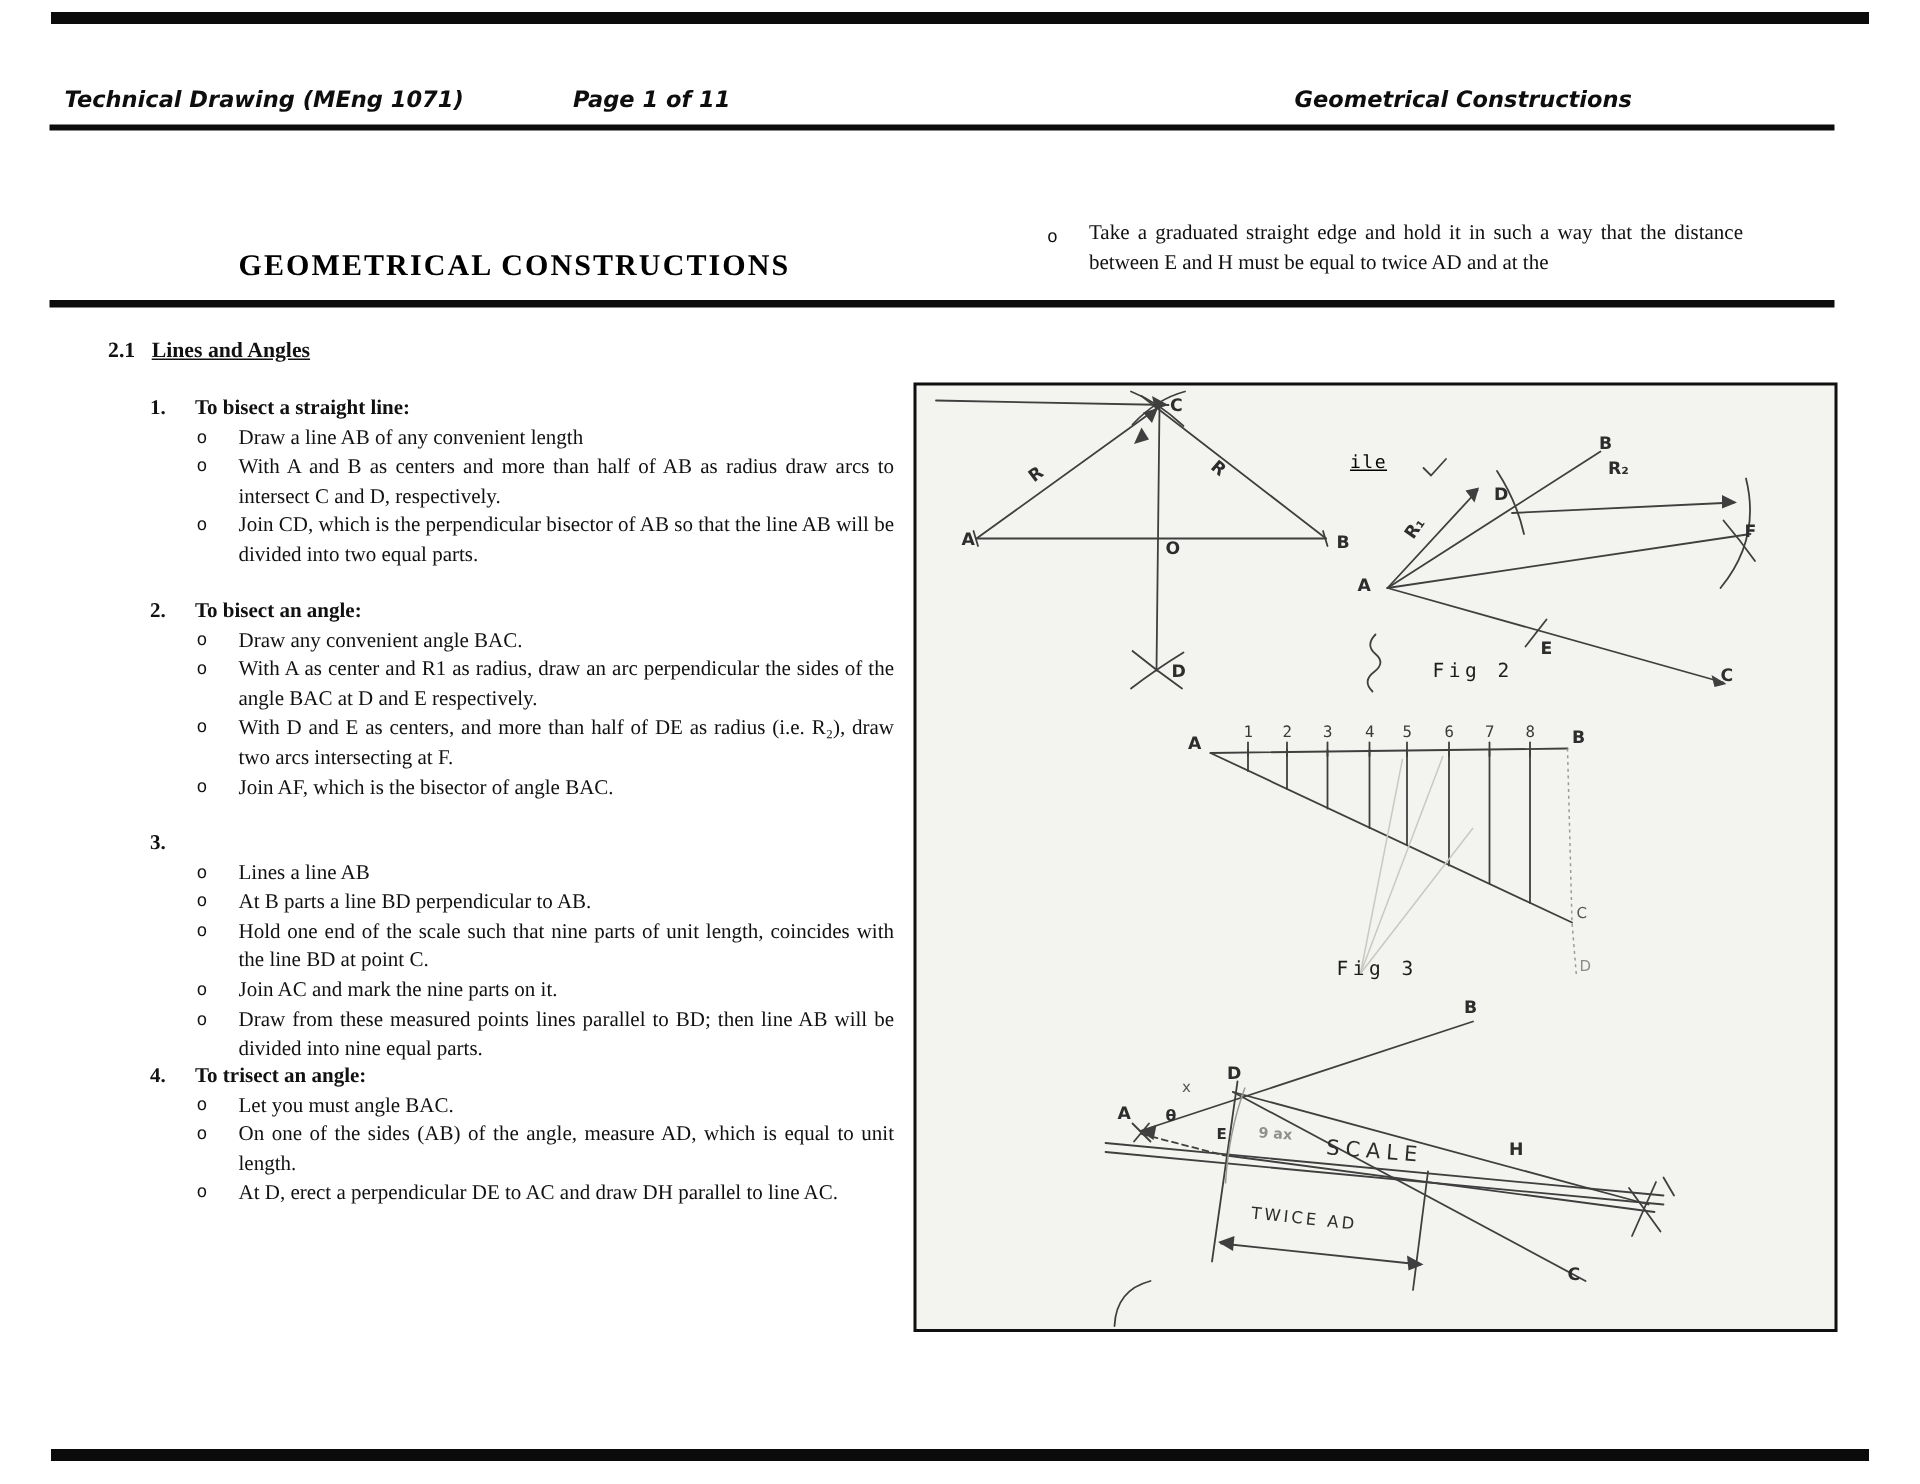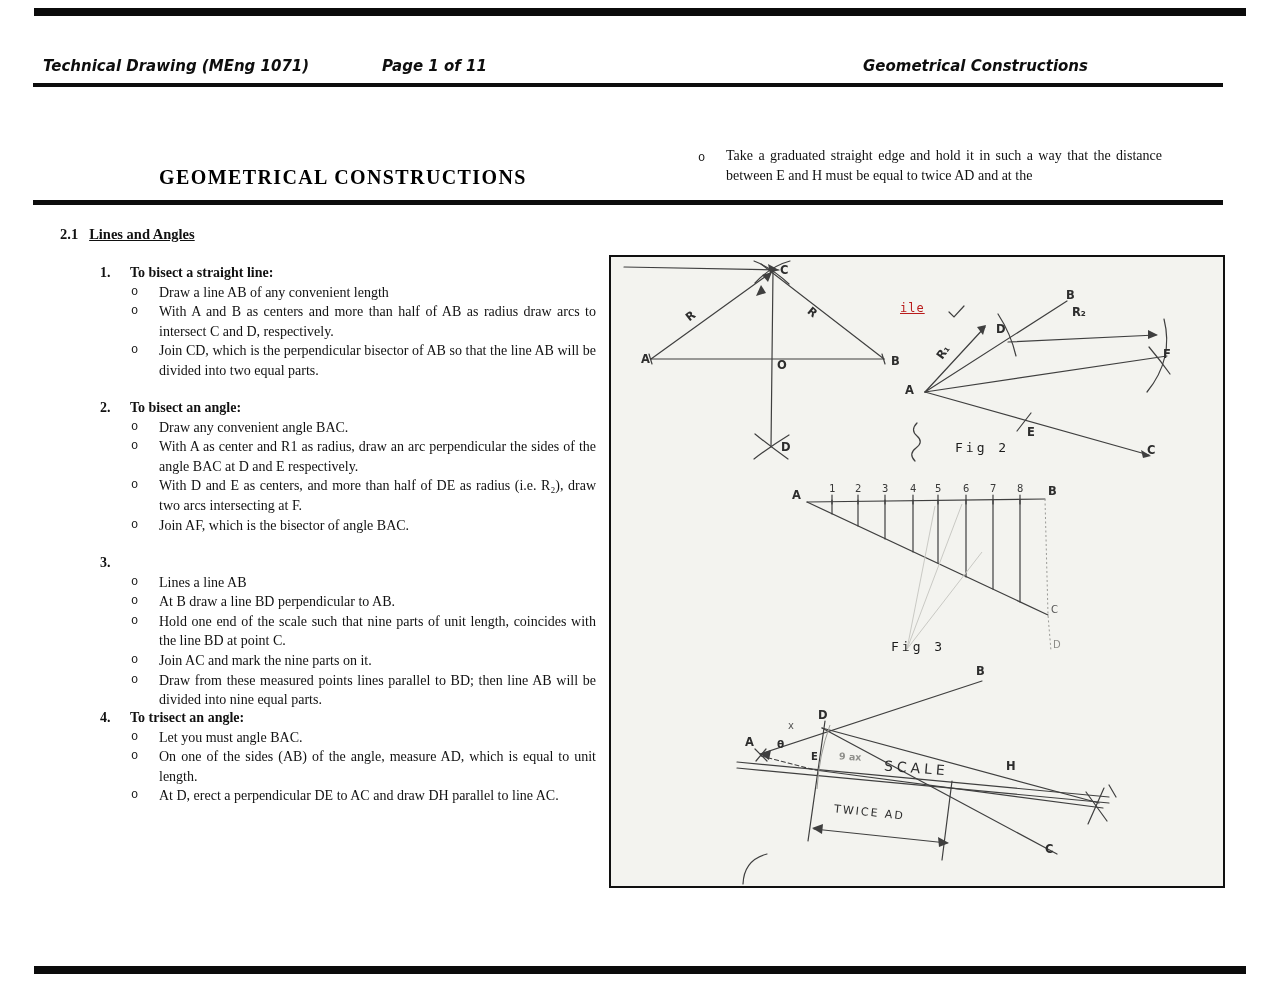--- a/index.html
+++ b/index.html
@@ -7,40 +7,40 @@
         font-family:"Liberation Serif",serif;color:#111;}
   .scanbar{position:absolute;left:34px;width:1212px;height:8px;background:#0b0b0b;}
   .hdr{position:absolute;top:57px;font-family:"DejaVu Sans","Liberation Sans",sans-serif;
        font-style:italic;font-weight:600;font-size:15px;color:#0e0e0e;white-space:nowrap;}
   .rule{position:absolute;left:33px;width:1190px;background:#0d0d0d;}
   .doc-title{position:absolute;left:159px;top:166px;font-size:20px;font-weight:bold;
              letter-spacing:1.4px;color:#000;white-space:nowrap;}
   .intro{position:absolute;left:698px;top:146px;width:468px;display:flex;}
   .intro .b-marker{padding-top:3px;}
   .intro .b-text{width:436px;}
-  .sec-head{position:absolute;left:60px;top:226px;font-size:14.5px;font-weight:bold;}
+  .sec-head{position:absolute;left:72px;top:226px;font-size:14.5px;font-weight:bold;}
   .sec-head .num{margin-right:11px;}
   .sec-head .ttl{text-decoration:underline;}
   .item{position:absolute;left:100px;width:500px;font-size:14px;line-height:19.6px;}
   .item-head{display:flex;font-weight:bold;}
   .item-num{width:30px;}
   .bullet{display:flex;margin-left:31px;}
   .b-marker{width:28px;font-family:"Liberation Mono",monospace;font-size:12px;
             line-height:19.6px;color:#111;}
   .b-text{width:437px;text-align:justify;font-size:14px;line-height:19.6px;}
   .figure-box{position:absolute;left:609px;top:255px;width:612px;height:629px;
               border:2.5px solid #101010;background:#f3f3ef;box-sizing:content-box;}
   .figure-box svg{position:absolute;left:0;top:0;}
   .pt-label{position:absolute;font-family:"DejaVu Sans",sans-serif;font-size:11.5px;
             font-weight:600;color:#2d2d2d;white-space:nowrap;}
   .pt-small{font-size:10px;font-weight:500;color:#555;}
   .fig-caption{position:absolute;font-family:"DejaVu Sans Mono",monospace;font-size:13px;
                letter-spacing:3px;color:#1c1c1c;white-space:nowrap;}
   .fig-note{position:absolute;font-family:"DejaVu Sans Mono",monospace;font-size:12px;
-            letter-spacing:1px;color:#b91c1c;text-decoration:underline;}
+            letter-spacing:1px;color:#000000;text-decoration:underline;}
   .tickno{position:absolute;font-family:"DejaVu Sans Mono",monospace;font-size:10.5px;
           color:#3a3a3a;}
   .rot{display:inline-block;}
 </style>
 </head>
 <body>
 
 <div class="page">
 
   <div class="scanbar" style="top:8px;"></div>
@@ -108,21 +108,21 @@
   <div class="item" style="top:553px;">
     <div class="item-head">
         <span class="item-num">3.</span>
       </div>
     <div class="bullet">
         <span class="b-marker">o</span>
         <div class="b-text">Lines a line AB</div>
       </div>
     <div class="bullet">
         <span class="b-marker">o</span>
-        <div class="b-text">At B draw a line BD perpendicular to AB.</div>
+        <div class="b-text">At B parts a line BD perpendicular to AB.</div>
       </div>
     <div class="bullet">
         <span class="b-marker">o</span>
         <div class="b-text">Hold one end of the scale such that nine parts of unit length, coincides with the line BD at point C.</div>
       </div>
     <div class="bullet">
         <span class="b-marker">o</span>
         <div class="b-text">Join AC and mark the nine parts on it.</div>
       </div>
     <div class="bullet">

